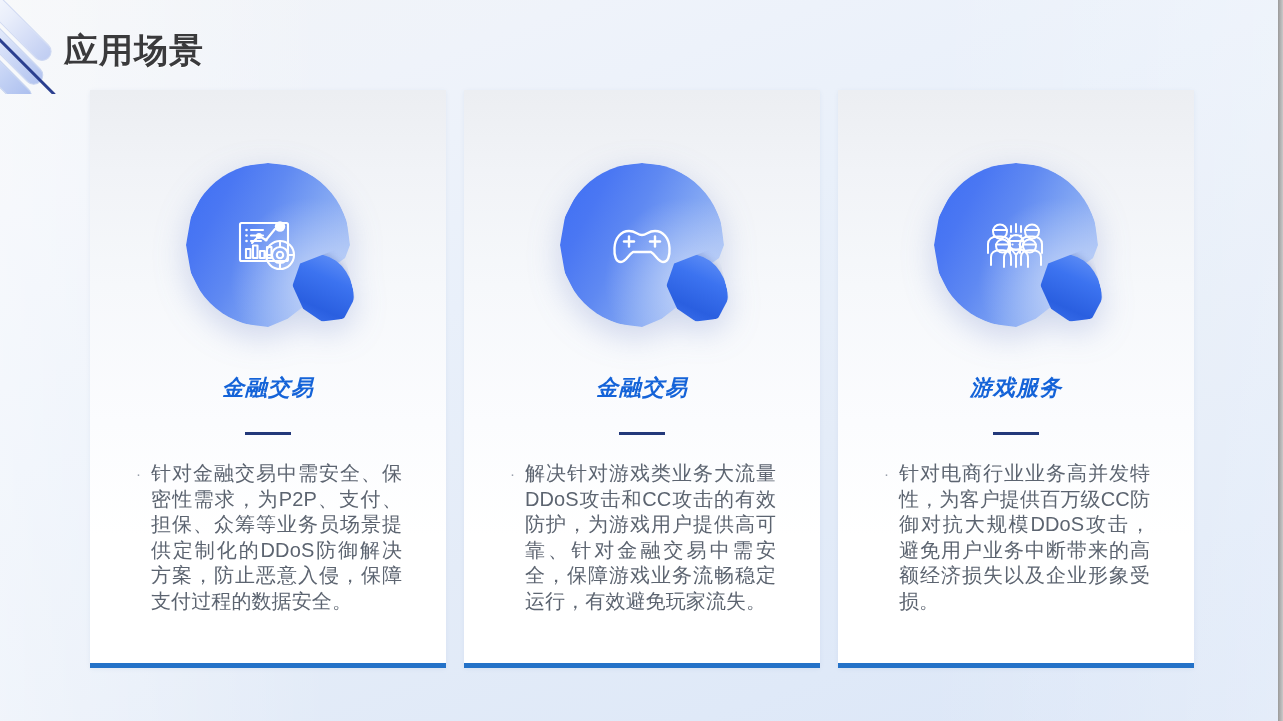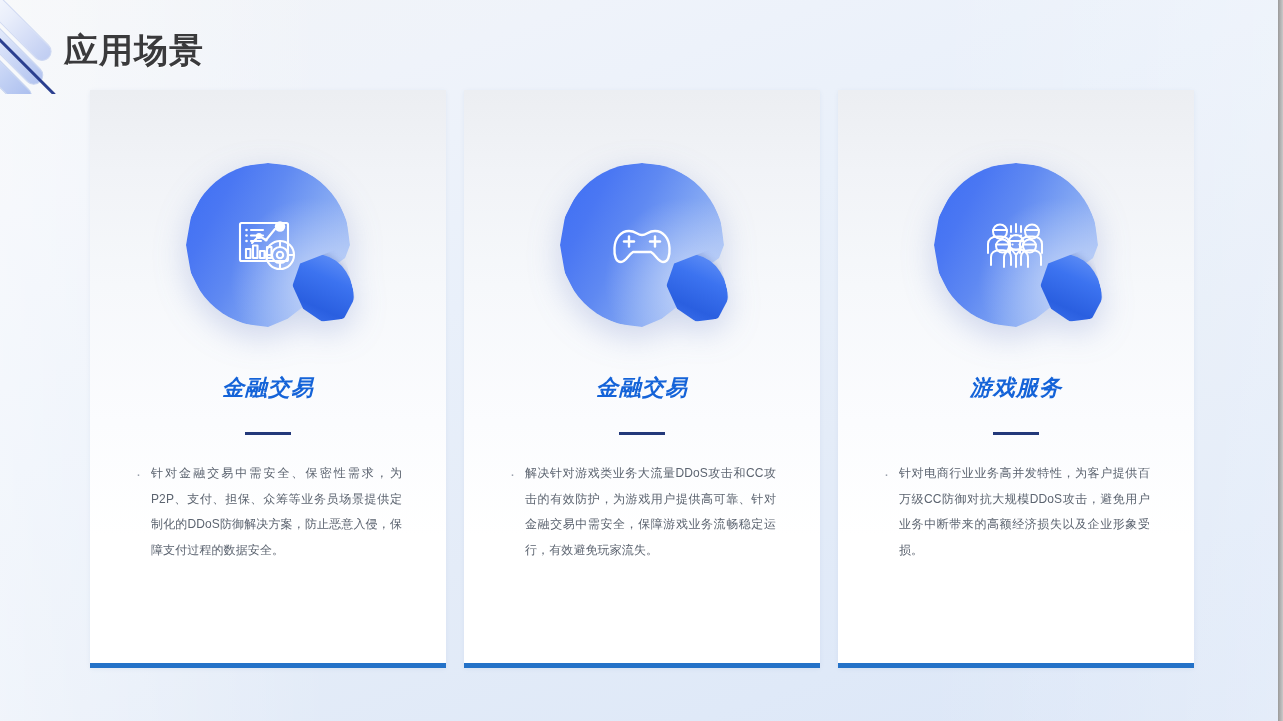--- a/index.html
+++ b/index.html
@@ -224,21 +224,21 @@
     gap: 10px;
   }
   .bullet {
     color: #9aa1ac;
     font-size: 15px;
     line-height: 26px;
     flex: 0 0 auto;
     padding-left: 2px;
   }
   .card-text {
-    font-size: 12px;
+    font-size: 20px;
     line-height: 25.5px;
     color: #5c6470;
     text-align: justify;
     letter-spacing: 0.1px;
   }
 </style>
 </head>
 <body>
 
 <div class="slide">

